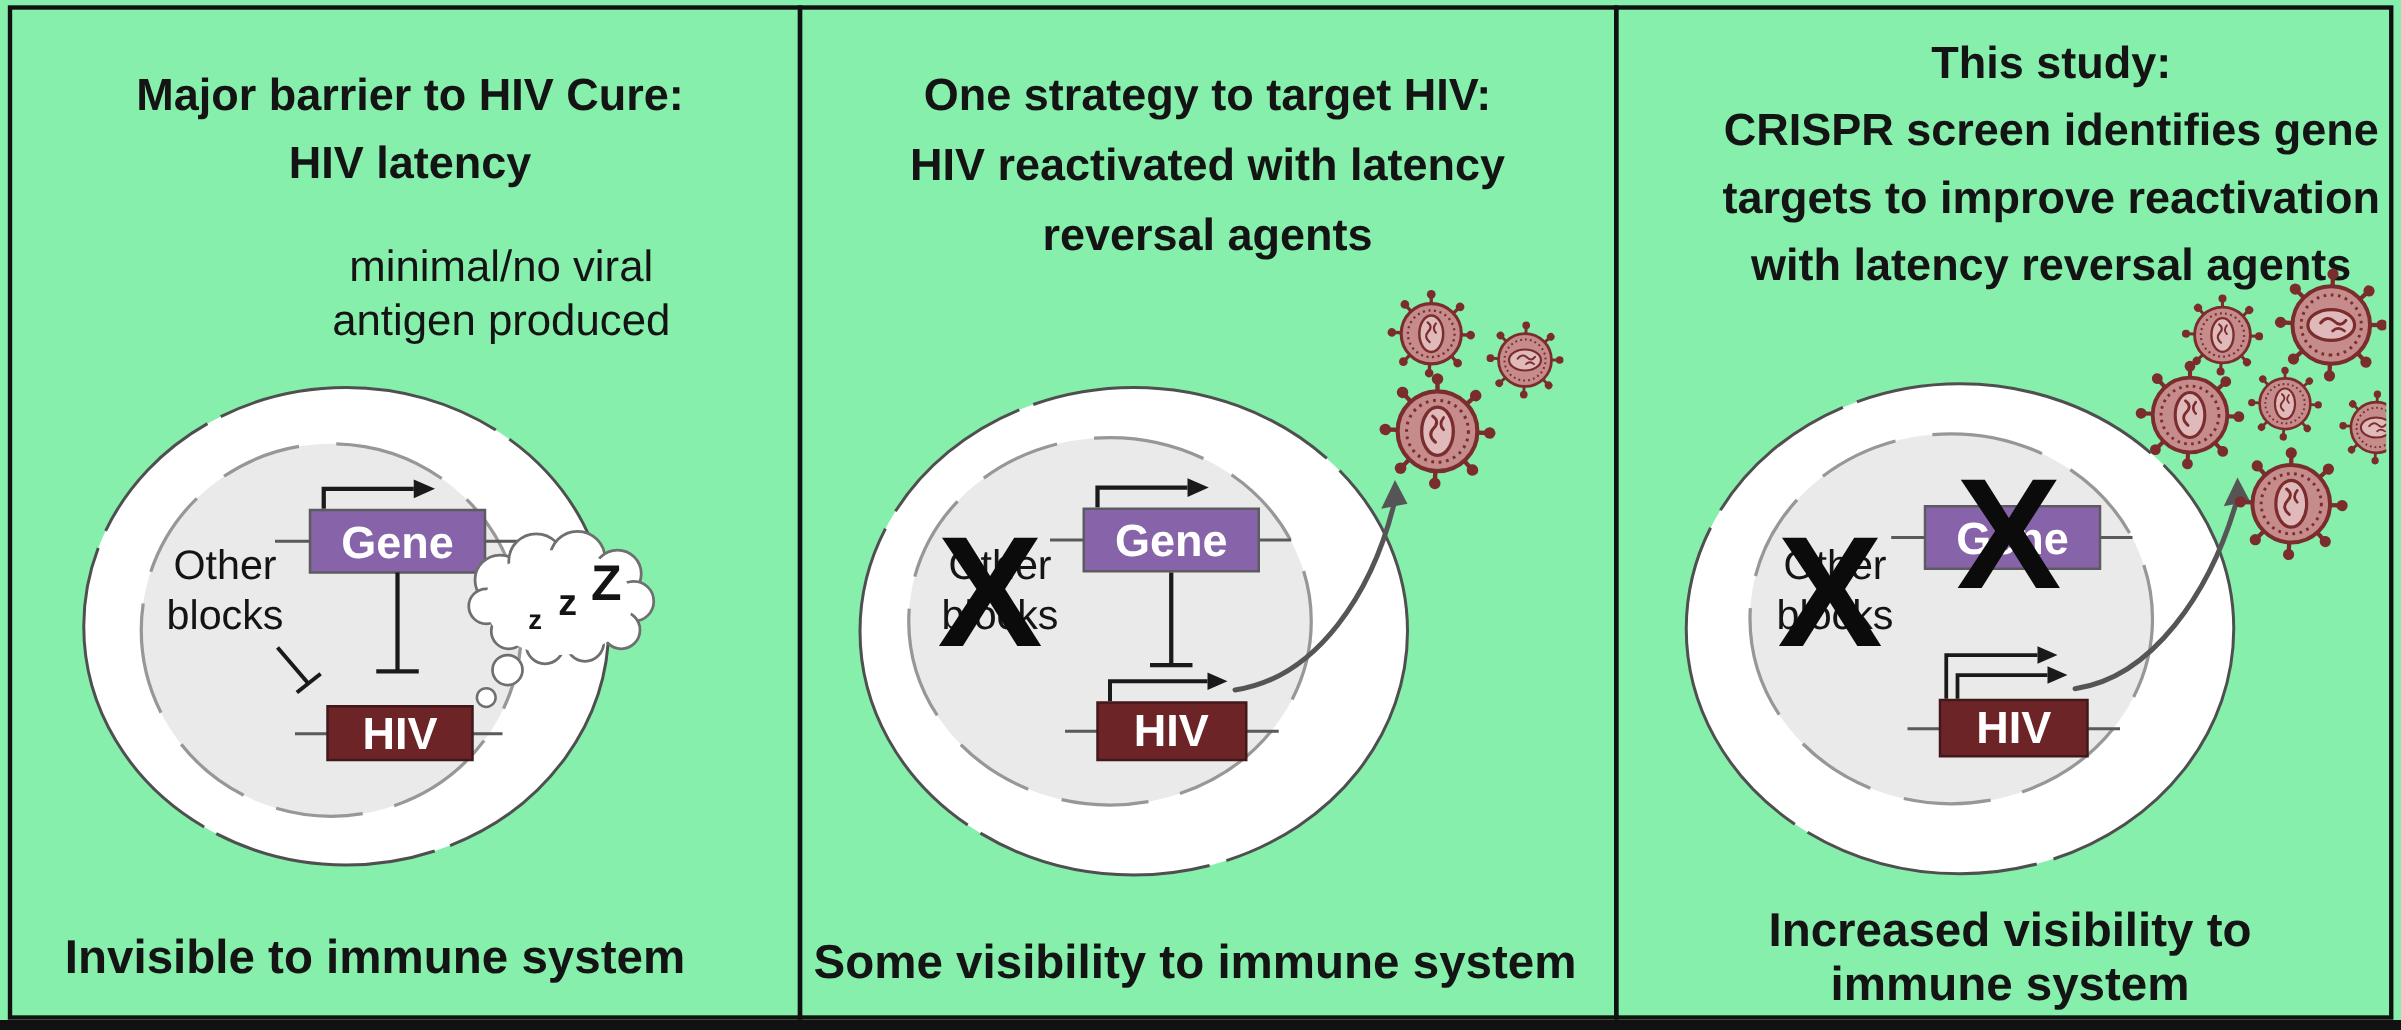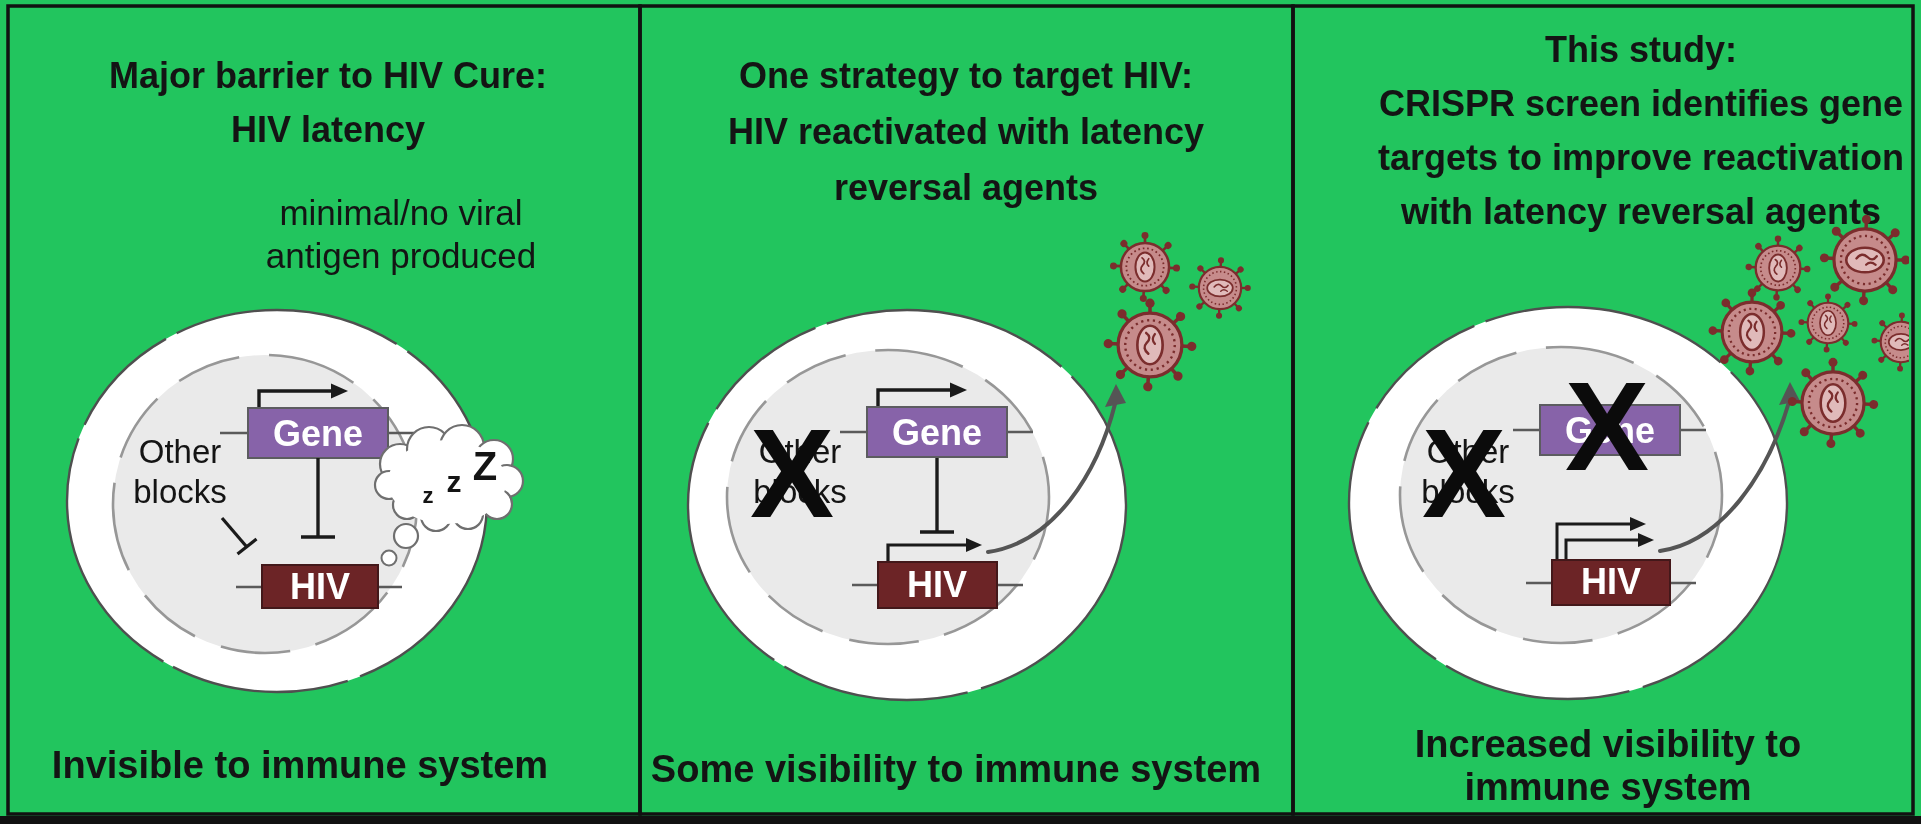--- a/index.html
+++ b/index.html
@@ -1,16 +1,16 @@
 <!DOCTYPE html>
 <html><head>
 <meta charset="utf-8">
 <style>
   html,body{margin:0;padding:0;background:#ffffff;}
-  .stage{position:relative;width:1921px;height:824px;background:#22c55e;overflow:hidden;
+  .stage{position:relative;width:1921px;height:824px;background:#86efac;overflow:hidden;
          font-family:"Liberation Sans","DejaVu Sans",sans-serif;}
   svg{position:absolute;left:0;top:0;}
   text{fill:#141414;}
   .title   {font:700 36px "Liberation Sans","DejaVu Sans",sans-serif;text-anchor:middle;}
   .subtext {font:400 35px "Liberation Sans","DejaVu Sans",sans-serif;text-anchor:middle;}
   .caption {font:700 38px "Liberation Sans","DejaVu Sans",sans-serif;text-anchor:middle;}
   .blocks  {font:400 33px "Liberation Sans","DejaVu Sans",sans-serif;text-anchor:middle;}
   .boxlbl  {font:700 36px "Liberation Sans","DejaVu Sans",sans-serif;text-anchor:middle;fill:#ffffff;}
   .xmark   {font:700 126px "Liberation Sans","DejaVu Sans",sans-serif;text-anchor:middle;fill:#0b0b0b;}
   .z1{font:700 22px "Liberation Sans",sans-serif;text-anchor:middle;}

